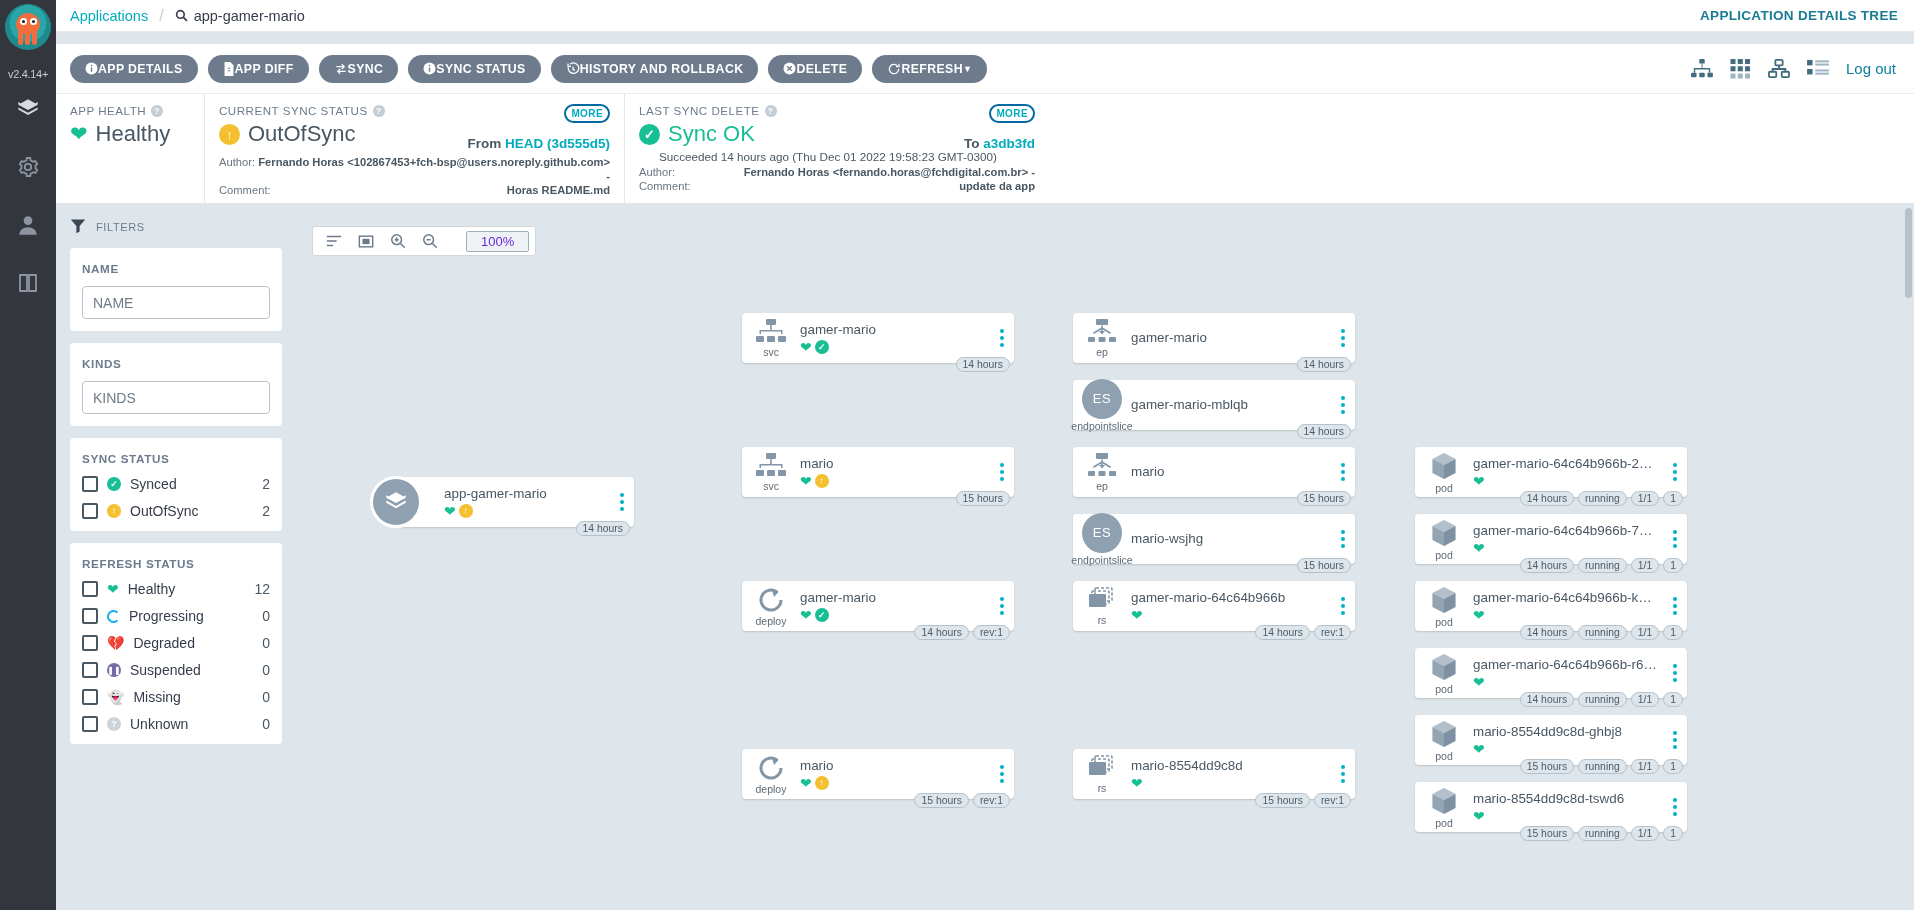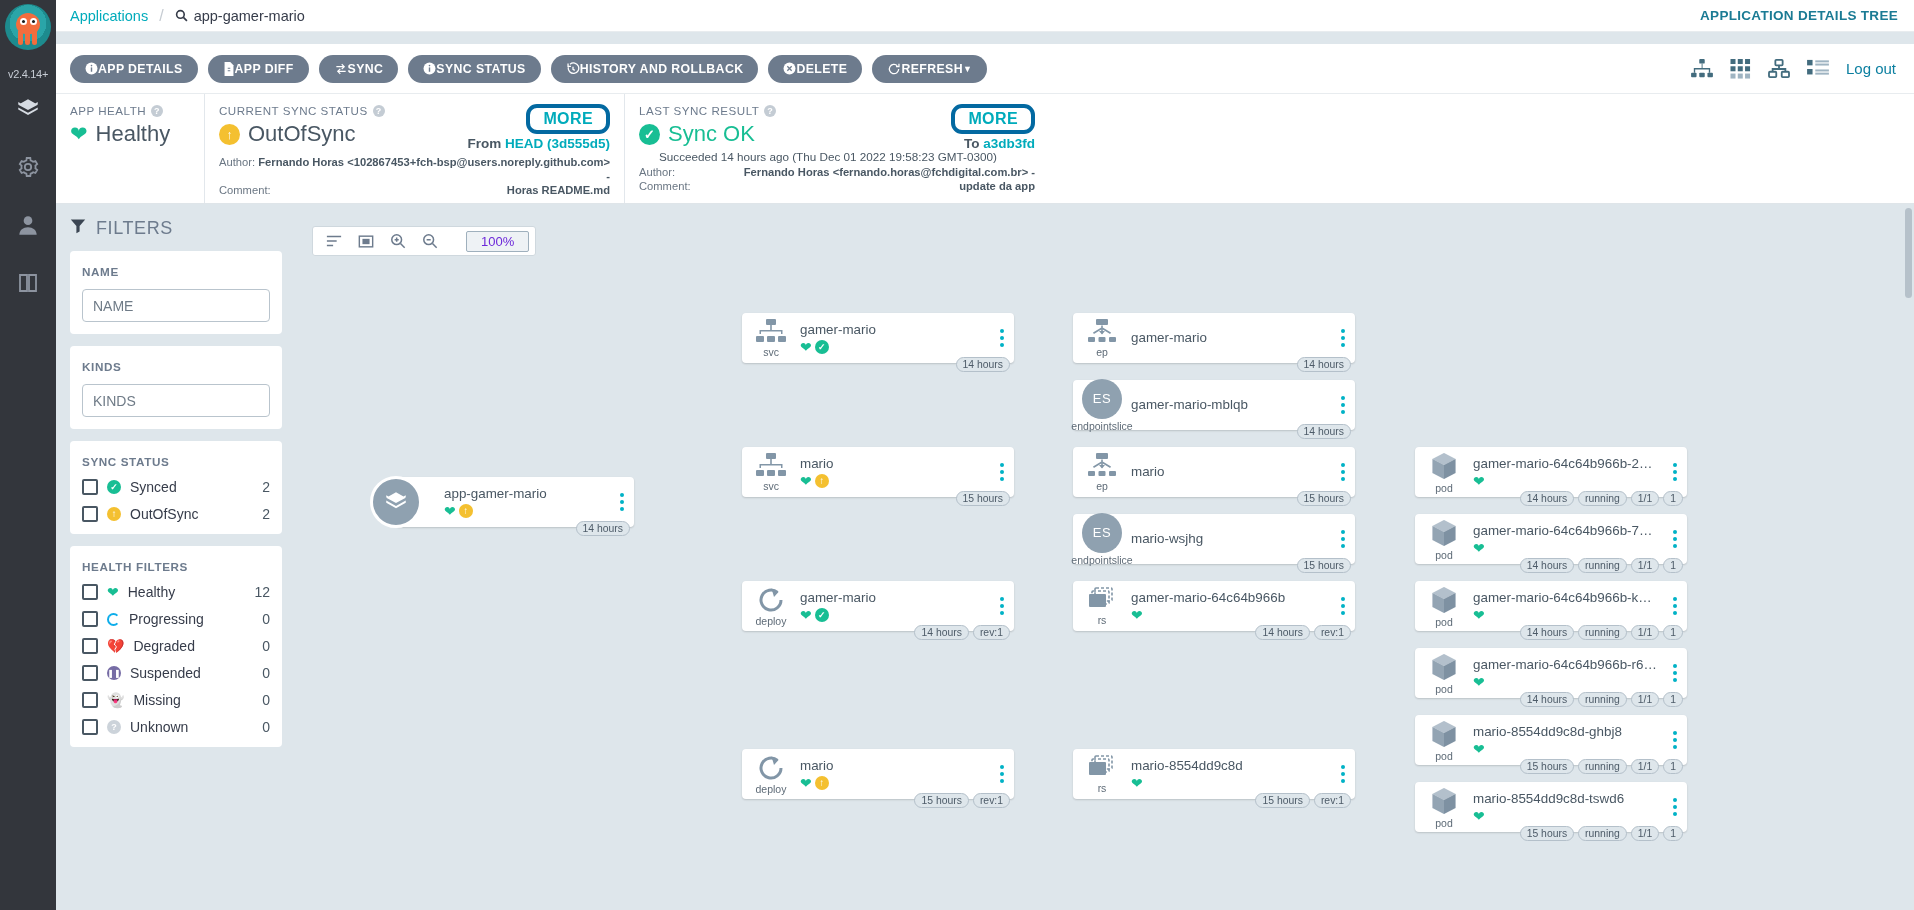--- a/index.html
+++ b/index.html
@@ -88,39 +88,39 @@
     width: 12px; height: 12px; border-radius: 50%; background: #c4ccd4; color: #fff;
     font-size: 9px; display: inline-flex; align-items: center; justify-content: center;
     font-weight: bold;
   }
   .sp-main { display: flex; align-items: center; gap: 8px; margin-top: 4px; }
   .sp-val { font-size: 22px; font-weight: normal; }
   .sp-val.healthy { color: #495763; }
   .sp-val.ok { color: #18be94; }
   .more {
     position: absolute; right: 14px; top: 10px;
-    border: 4px solid #0369a1; color: #00abbb; border-radius: 11px;
-    font-size: 16px; font-weight: bold; padding: 2px 13px; cursor: pointer; letter-spacing: 0.4px;
+    border: 2px solid #0369a1; color: #00abbb; border-radius: 11px;
+    font-size: 10px; font-weight: bold; padding: 2px 5px; cursor: pointer; letter-spacing: 0.4px;
   }
   .fromto {
     position: absolute; right: 14px; top: 42px; font-size: 13.5px; color: #495763;
     font-weight: bold;
   }
   .fromto a { color: #00abbb; text-decoration: none; cursor: pointer; }
   .succ { font-size: 11.7px; color: #495763; margin-top: 3px; margin-left: 20px; }
   .kvrows { margin-top: 2px; font-size: 11.2px; color: #495763; }
   .kvrow { display: flex; justify-content: space-between; line-height: 14px; }
   .kvrow .k { color: #6a7683; }
   .kvrow .v { font-weight: bold; text-align: right; }
   
   #filters {
     position: absolute; left: 56px; top: 204px; width: 240px; bottom: 0;
     background: #dee6eb; padding: 14px 14px 0 14px; overflow-y: auto;
   }
-  .fhead { display: flex; align-items: center; gap: 10px; color: #6d7b8d; font-size: 18px; letter-spacing: 0.6px; }
+  .fhead { display: flex; align-items: center; gap: 10px; color: #6d7b8d; font-size: 11px; letter-spacing: 0.6px; }
   .fcard { background: #fff; border-radius: 4px; margin-top: 12px; padding: 14px 12px 12px 12px; }
   .fcard .t { display: flex; justify-content: space-between; align-items: center; color: #6d7b8d; font-size: 11.7px; font-weight: bold; letter-spacing: 0.6px; }
   .caret { width: 0; height: 0; border-left: 6px solid transparent; border-right: 6px solid transparent; border-bottom: 7px solid #4a5costa; }
   .caret { border-bottom-color: #455463; cursor: pointer; }
   .finput {
     width: 100%; margin-top: 11px; height: 33px; border: 1px solid #b9c4cd; border-radius: 4px;
     padding: 0 10px; font-size: 14px; color: #363c4a; font-family: "Liberation Sans", sans-serif;
     background: #fff;
   }
   .finput::placeholder { color: #6f7b87; }
@@ -396,21 +396,21 @@
       </div>
       <div class="kvrow">
         <span class="k">Comment:</span>
         <span class="v">Horas README.md</span>
       </div>
     </div>
   </div>
 
   <div class="spanel" style="width:425px">
     <div class="sp-title">
-      <span>LAST SYNC RESULT</span>
+      <span>LAST SYNC DELETE</span>
       <span class="qmark">?</span>
     </div>
     <div class="more">MORE</div>
     <div class="sp-main">
       <span class="g synced big circ">✓</span>
       <span class="sp-val ok">Sync OK</span>
     </div>
     <div class="fromto">
       <span>To</span>
       <a>a3db3fd</a>
@@ -469,21 +469,21 @@
     <div class="frow">
       <span class="cbx"></span>
       <span class="g oos">↑</span>
       <span class="lbl">OutOfSync</span>
       <span class="cnt">2</span>
     </div>
   </div>
 
   <div class="fcard" style="margin-bottom:14px">
     <div class="t">
-      <span>HEALTH FILTERS</span>
+      <span>REFRESH STATUS</span>
       <span class="caret"></span>
     </div>
     <div class="frow">
       <span class="cbx"></span>
       <span class="g heart">❤</span>
       <span class="lbl">Healthy</span>
       <span class="cnt">12</span>
     </div>
     <div class="frow">
       <span class="cbx"></span>

